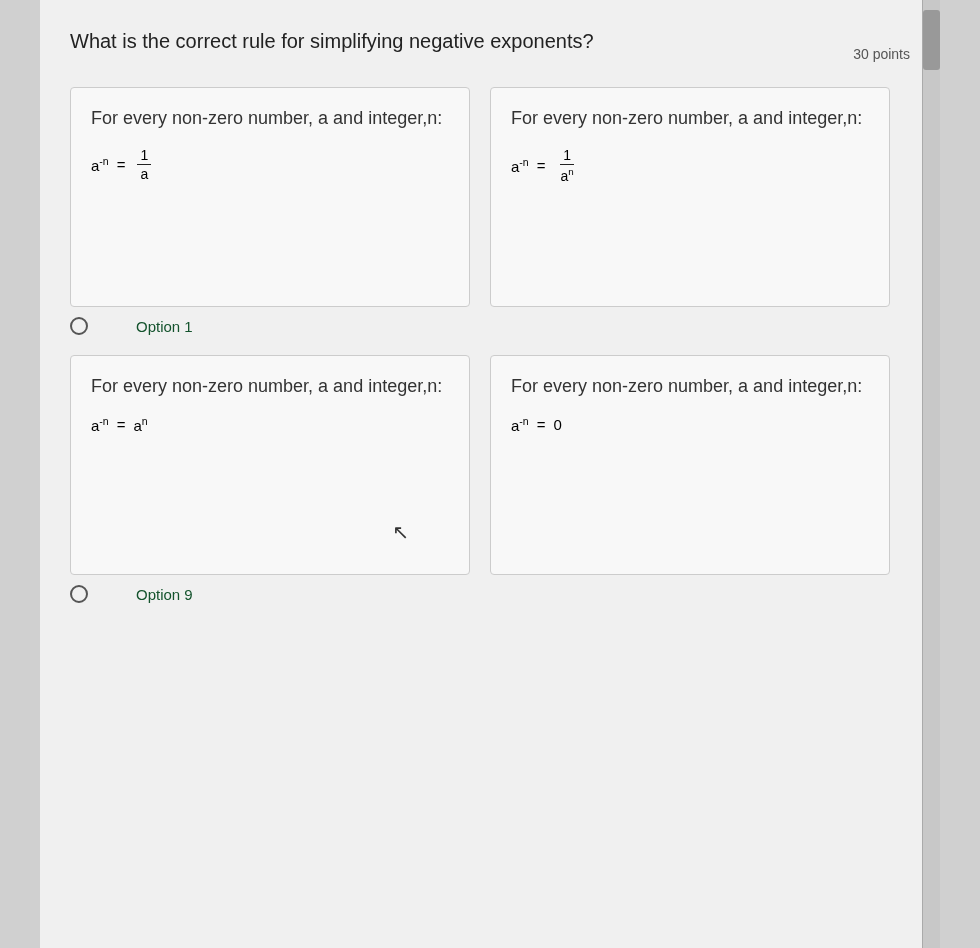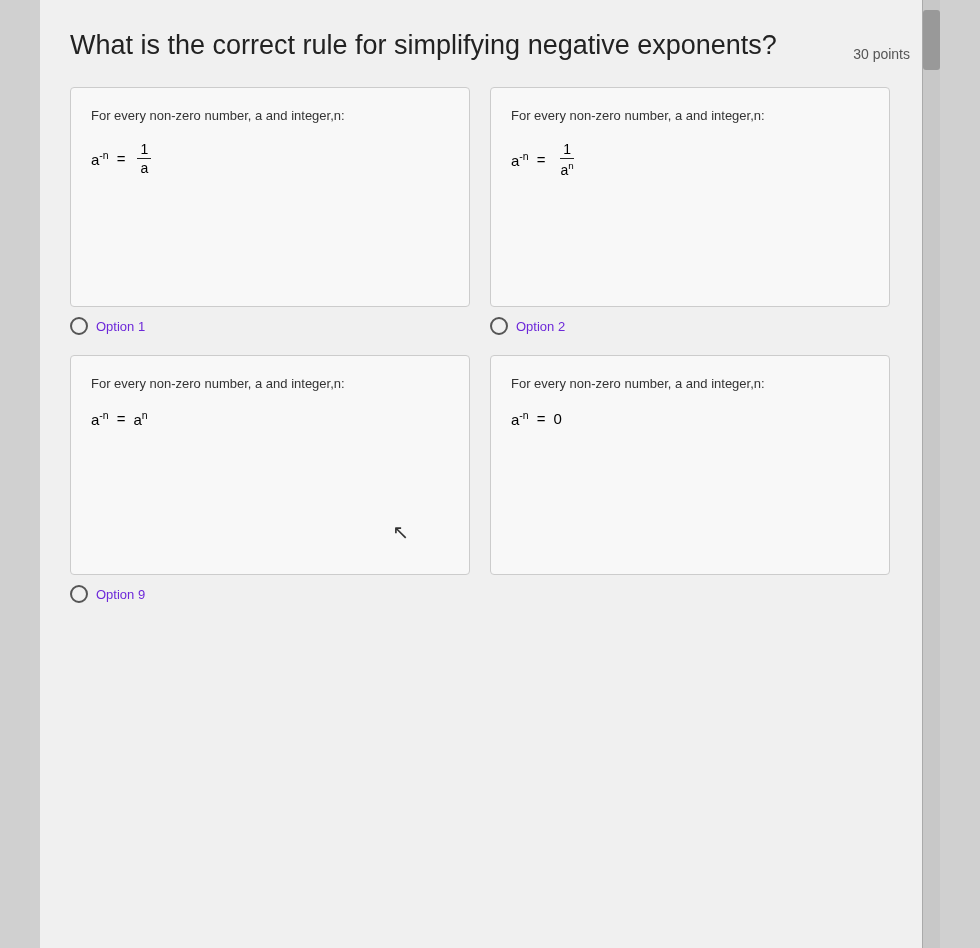--- a/index.html
+++ b/index.html
@@ -45,21 +45,21 @@
     }
 
     .header {
       display: flex;
       justify-content: space-between;
       align-items: flex-start;
       margin-bottom: 25px;
     }
 
     .question-title {
-      font-size: 27px;
+      font-size: 20px;
       font-weight: 400;
       color: #222;
       flex: 1;
     }
 
     .points-label {
       font-size: 14px;
       color: #555;
       white-space: nowrap;
       margin-left: 20px;
@@ -84,21 +84,21 @@
       border: 1px solid #ccc;
       border-radius: 4px;
       padding: 20px;
       min-height: 220px;
       display: flex;
       flex-direction: column;
       justify-content: flex-start;
     }
 
     .option-card-text {
-      font-size: 13px;
+      font-size: 18px;
       color: #333;
       margin-bottom: 12px;
     }
 
     .fraction {
       display: inline-flex;
       flex-direction: column;
       align-items: center;
       vertical-align: middle;
       margin-left: 4px;
@@ -129,23 +129,24 @@
       border-radius: 50%;
       background: transparent;
       flex-shrink: 0;
       cursor: pointer;
       display: flex;
       align-items: center;
       justify-content: center;
     }
 
     .option-label {
-      font-size: 13px;
-      color: #6d28d9;
+      font-size: 15px;
+      color: #14532d;
       cursor: pointer;
+      margin-left: 40px;
     }
 
     sup {
       font-size: 0.7em;
     }
 
     .math-row {
       display: flex;
       align-items: center;
       gap: 8px;
@@ -188,24 +189,20 @@
         <div class="option-card-text">For every non-zero number, a and integer,n:</div>
         <div class="math-row">
           <span>a<sup>-n</sup></span>
           <span>=</span>
           <span class="fraction">
             <span class="numerator">1</span>
             <span class="denominator">a<sup>n</sup></span>
           </span>
         </div>
       </div>
-      <div class="radio-row">
-        <div class="radio-btn"></div>
-        <span class="option-label">Option 2</span>
-      </div>
     </div>
 
     <div class="option-container">
       <div class="option-card" style="position:relative;">
         <div class="option-card-text">For every non-zero number, a and integer,n:</div>
         <div class="math-row">
           <span>a<sup>-n</sup></span>
           <span>=</span>
           <span>a<sup>n</sup></span>
         </div>

